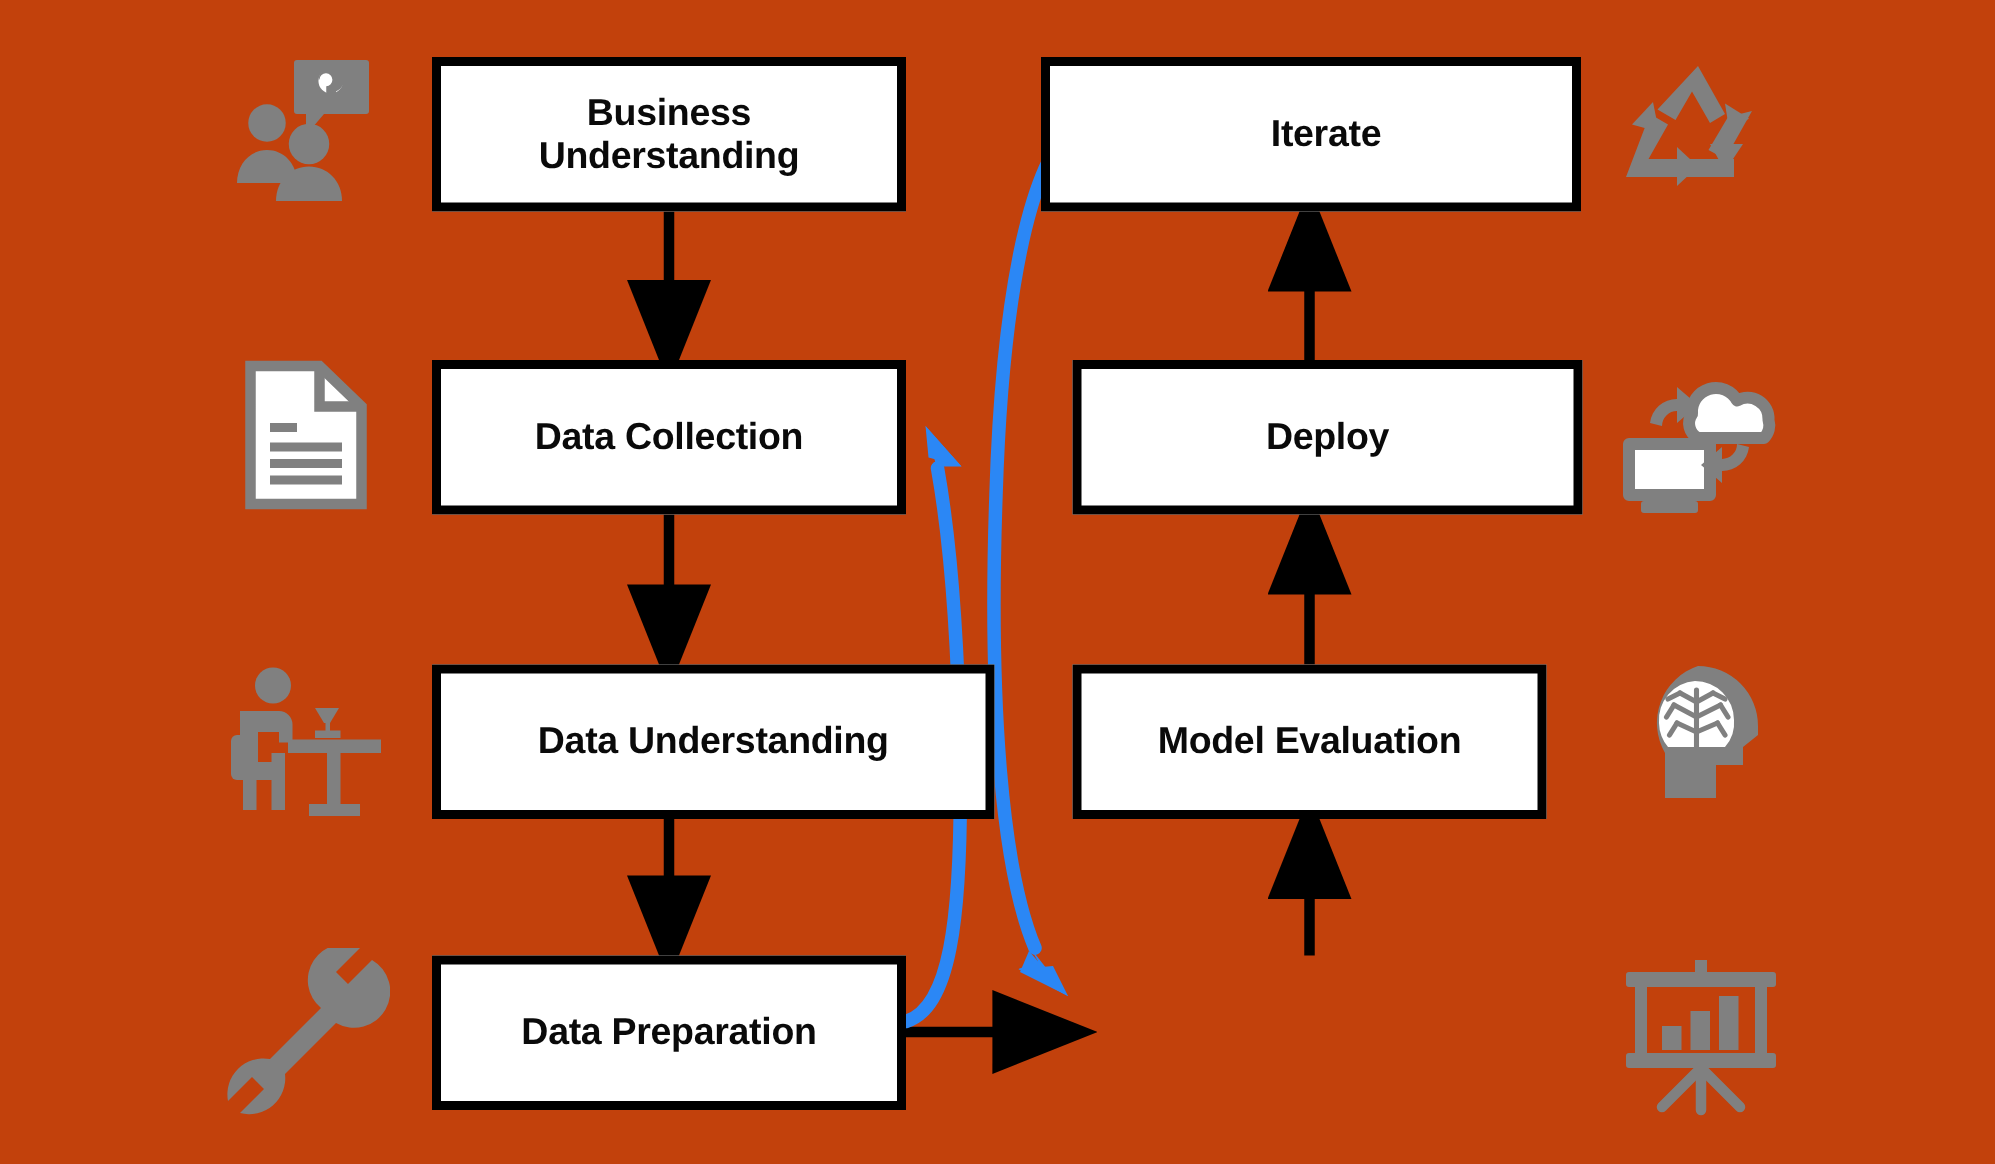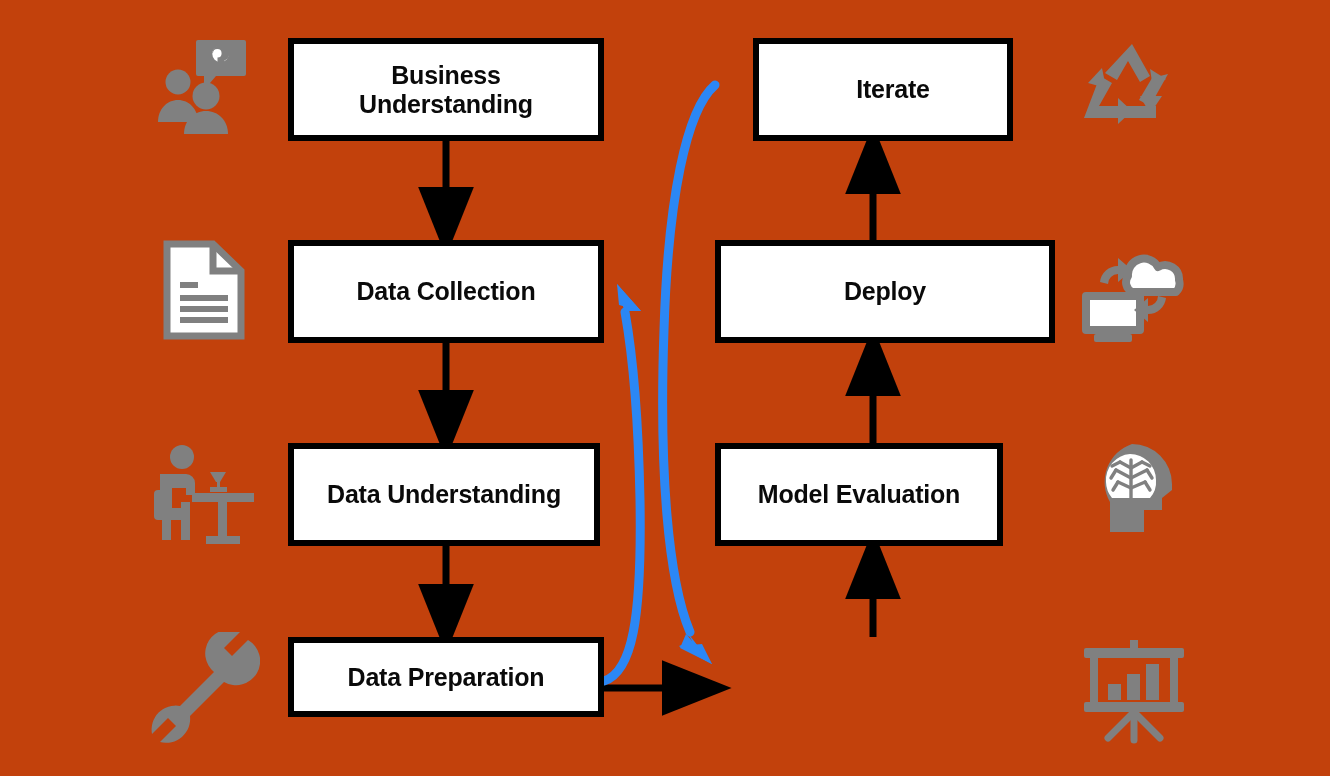--- a/index.html
+++ b/index.html
@@ -238,34 +238,34 @@
 
   <div class="node" style="left:288px; top:38px; width:316px; height:103px;">
     <span class="node-label">Business
 Understanding</span>
   </div>
 
   <div class="node" style="left:288px; top:240px; width:316px; height:103px;">
     <span class="node-label">Data Collection</span>
   </div>
 
-  <div class="node" style="left:288px; top:443px; width:312px; height:103px;">
+  <div class="node" style="left:288px; top:443px; width:375px; height:103px;">
     <span class="node-label">Data Understanding</span>
   </div>
 
-  <div class="node" style="left:288px; top:637px; width:316px; height:80px;">
+  <div class="node" style="left:288px; top:637px; width:316px; height:103px;">
     <span class="node-label">Data Preparation</span>
   </div>
 
-  <div class="node" style="left:753px; top:38px; width:260px; height:103px;padding-left:20px;">
+  <div class="node" style="left:694px; top:38px; width:360px; height:103px;padding-left:20px;">
     <span class="node-label">Iterate</span>
   </div>
 
   <div class="node" style="left:715px; top:240px; width:340px; height:103px;">
     <span class="node-label">Deploy</span>
   </div>
 
-  <div class="node" style="left:715px; top:443px; width:288px; height:103px;">
+  <div class="node" style="left:715px; top:443px; width:316px; height:103px;">
     <span class="node-label">Model Evaluation</span>
   </div>
 
 
 </div>
 
 </body></html>

